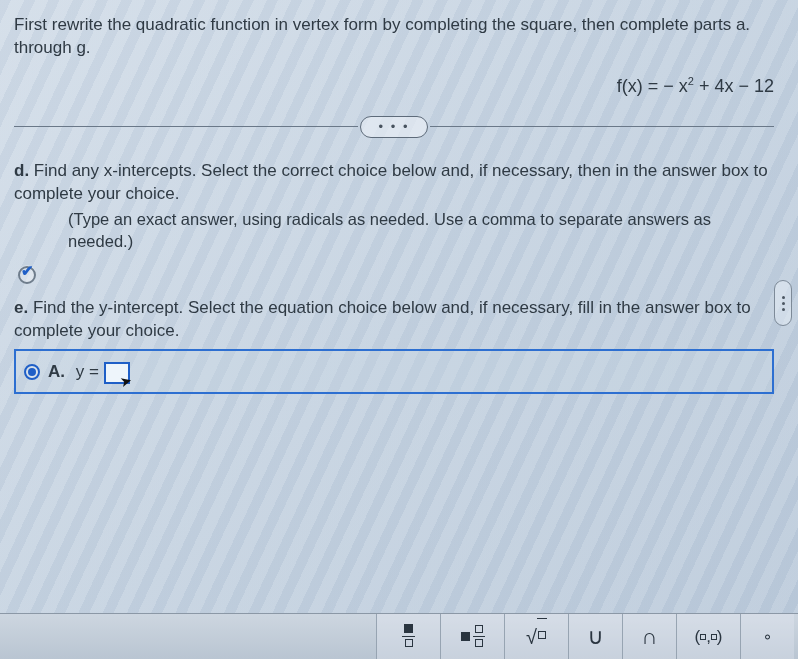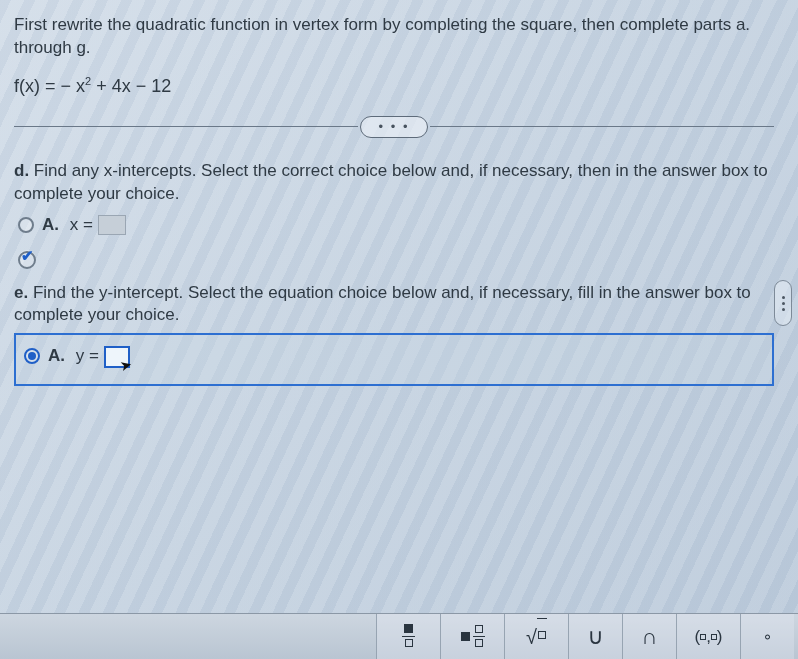--- a/index.html
+++ b/index.html
@@ -31,20 +31,21 @@
       position: relative;
       z-index: 1;
       padding: 14px 24px 0 14px;
       color: #2f3a44;
       font-size: 17px;
       line-height: 1.35;
     }
     .equation {
       margin: 14px 0 18px 0;
       font-size: 18px;
+      text-align: right;
     }
     .sup {
       font-size: 11px;
       vertical-align: super;
     }
     .hr-row {
       display: flex;
       align-items: center;
       margin: 10px 0 22px 0;
     }
@@ -148,21 +149,21 @@
       color: #111;
       transform: rotate(-15deg);
     }
     .sub-hint {
       margin-left: 54px;
       font-size: 16.5px;
       margin-top: 2px;
     }
     .selected-box {
       border: 2px solid #2d6fd1;
-      padding: 10px 10px 16px 8px;
+      padding: 10px 10px 8px 8px;
       margin-top: 6px;
       background: rgba(200,215,228,0.25);
     }
     .side-dots {
       position: absolute;
       right: 6px;
       top: 280px;
       width: 18px;
       height: 46px;
       border: 1px solid #7d8a98;
@@ -259,28 +260,21 @@
     <div class="hr-line"></div>
     <div class="ellipsis-bubble">• • •</div>
     <div class="hr-line"></div>
   </div>
 
 
   <div class="part">
     <b>d.</b>
     <span>Find any x-intercepts. Select the correct choice below and, if necessary, then in the answer box to complete your choice.</span>
 
-    <div class="choice-row">
-      <div class="radio"></div>
-      <div>
-        <span class="choice-label">A.</span>
-        <span>x =</span>
-        <span class="answer-box"></span>
-      </div>
-    </div>
+    <div class="sub-hint">(Type an exact answer, using radicals as needed. Use a comma to separate answers as needed.)</div>
 
     <div class="choice-row" style="margin-top:10px;">
       <div class="radio checkmark"></div>
     </div>
   </div>
 
   <div class="part">
     <b>e.</b>
     <span>Find the y-intercept. Select the equation choice below and, if necessary, fill in the answer box to complete your choice.</span>
 

